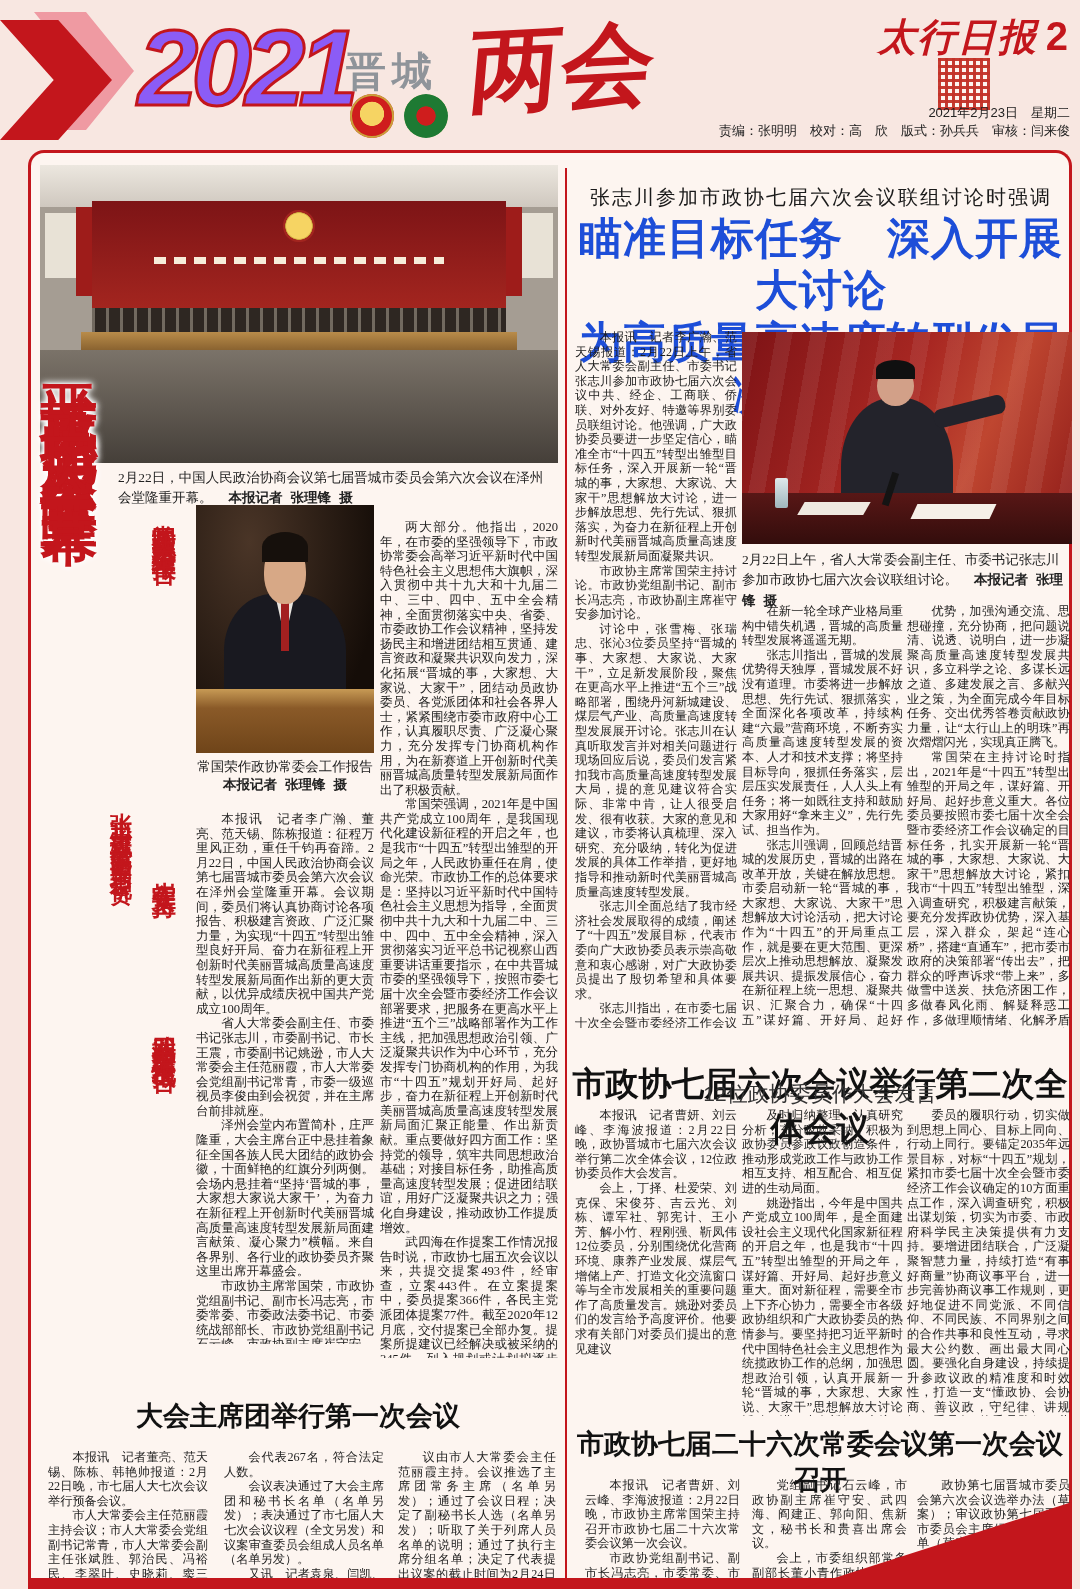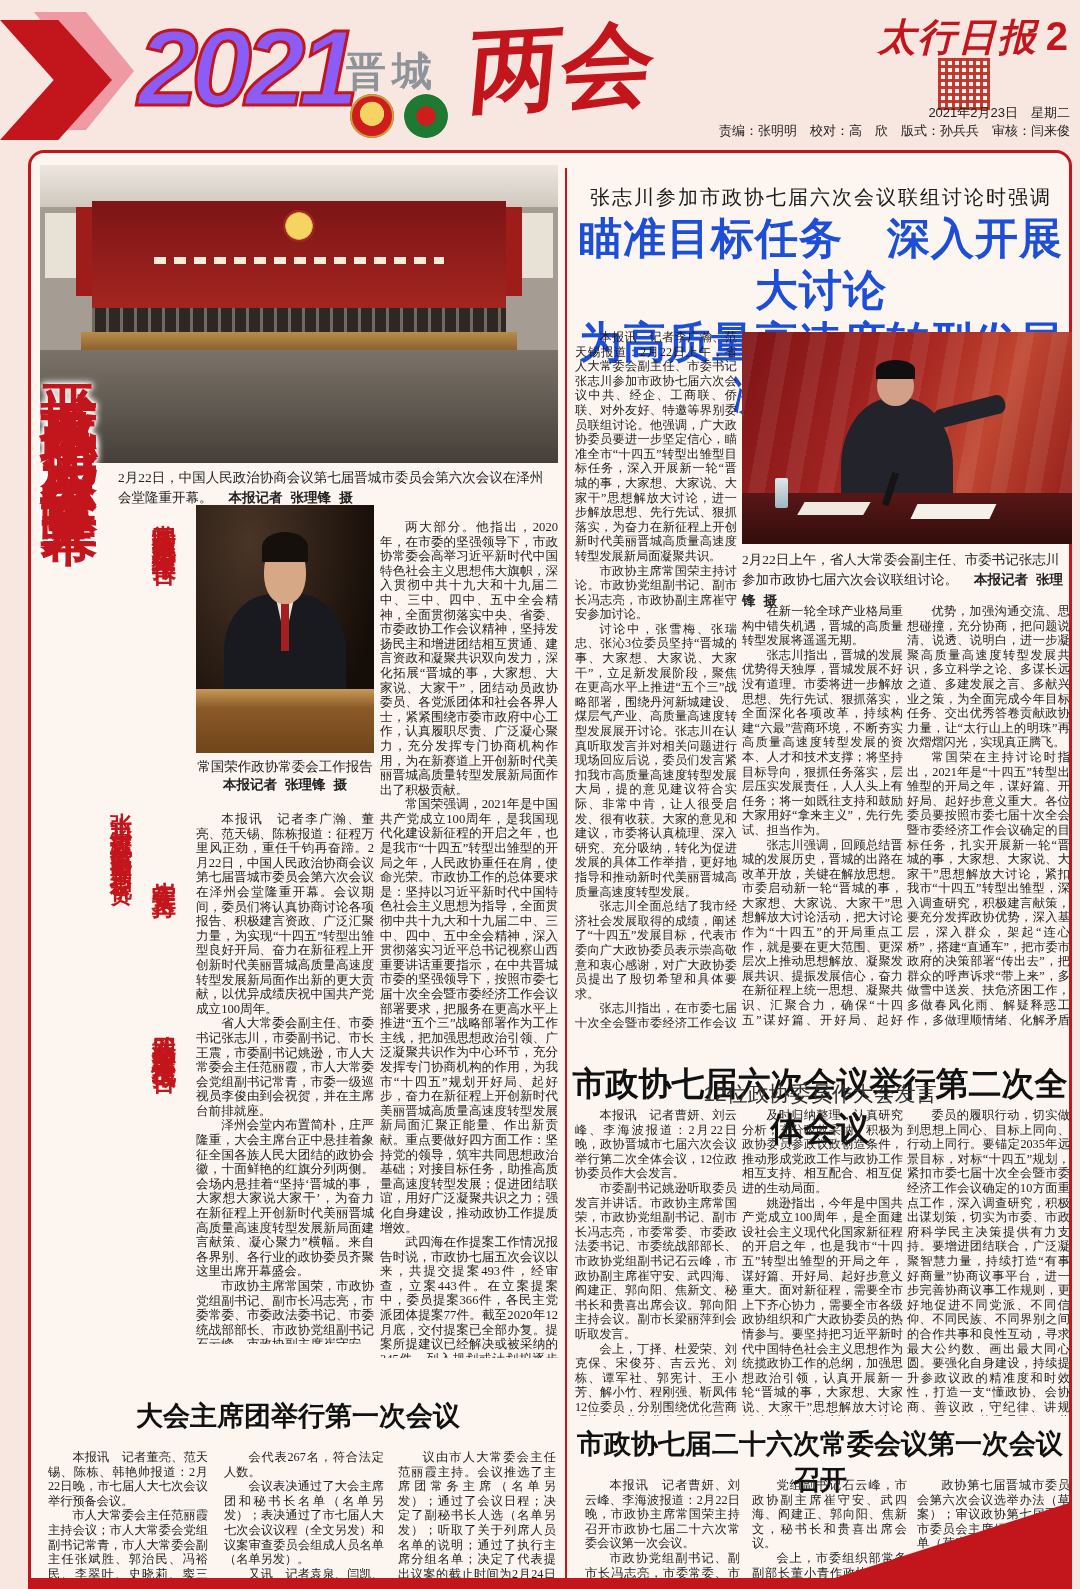--- a/index.html
+++ b/index.html
@@ -224,21 +224,20 @@
     </div>
   <div class="abs col" style="left:907px;top:604px;width:163px;height:424px;font-size:12.2px;">
       <p>优势，加强沟通交流、思想碰撞，充分协商，把问题说清、说透、说明白，进一步凝聚高质量高速度转型发展共识，多立科学之论、多谋长远之道、多建发展之言、多献兴业之策，为全面完成今年目标任务、交出优秀答卷贡献政协力量，让“太行山上的明珠”再次熠熠闪光，实现真正腾飞。</p>
       <p>常国荣在主持讨论时指出，2021年是“十四五”转型出雏型的开局之年，谋好篇、开好局、起好步意义重大。各位委员要按照市委七届十次全会暨市委经济工作会议确定的目标任务，扎实开展新一轮“晋城的事，大家想、大家说、大家干”思想解放大讨论，紧扣我市“十四五”转型出雏型，深入调查研究，积极建言献策，要充分发挥政协优势，深入基层，深入群众，架起“连心桥”，搭建“直通车”，把市委市政府的决策部署“传出去”，把群众的呼声诉求“带上来”，多做雪中送炭、扶危济困工作，多做春风化雨、解疑释惑工作，多做理顺情绪、化解矛盾工作，把事业放在心上，把责任扛在肩上，为奋力在新征程上开创新时代美丽晋城高质量高速度转型发展新局面作出新的更大的贡献。</p>
     </div>
 
   <div class="abs serifhead" style="left:570px;top:1034px;width:500px;font-size:33px;margin-top:28px;">市政协七届六次会议举行第二次全体会议</div>
   <div class="abs sanshead" style="left:570px;top:1080px;width:500px;font-size:21px;font-weight:400;color:#333;">12位政协委员作大会发言</div>
   <div class="abs col" style="left:575px;top:1108px;width:162px;height:308px;font-size:12.2px;">
       <p>本报讯　记者曹妍、刘云峰、李海波报道：2月22日晚，政协晋城市七届六次会议举行第二次全体会议，12位政协委员作大会发言。</p>
-      <p>市委副书记姚逊听取委员发言并讲话。市政协主席常国荣，市政协党组副书记、副市长冯志亮，市委常委、市委政法委书记、市委统战部部长、市政协党组副书记石云峰，市政协副主席崔守安、武四海、阎建正、郭向阳、焦新文、秘书长和贵喜出席会议。郭向阳主持会议。副市长梁丽萍到会听取发言。</p>
       <p>会上，丁择、杜爱荣、刘克保、宋俊芬、吉云光、刘栋、谭军社、郭宪计、王小芳、解小竹、程刚强、靳凤伟12位委员，分别围绕优化营商环境、康养产业发展、煤层气增储上产、打造文化交流窗口等与全市发展相关的重要问题作了高质量发言。姚逊对委员们的发言给予高度评价。他要求有关部门对委员们提出的意见建议</p>
     </div>
   <div class="abs col" style="left:742px;top:1108px;width:161px;height:308px;font-size:12.2px;">
       <p>及时归纳整理，认真研究分析，充分吸收采纳，积极为政协委员参政议政创造条件，推动形成党政工作与政协工作相互支持、相互配合、相互促进的生动局面。</p>
       <p>姚逊指出，今年是中国共产党成立100周年，是全面建设社会主义现代化国家新征程的开启之年，也是我市“十四五”转型出雏型的开局之年，谋好篇、开好局、起好步意义重大。面对新征程，需要全市上下齐心协力，需要全市各级政协组织和广大政协委员的热情参与。要坚持把习近平新时代中国特色社会主义思想作为统揽政协工作的总纲，加强思想政治引领，认真开展新一轮“晋城的事，大家想、大家说、大家干”思想解放大讨论活动，进一步在新征程上统一思想、凝聚共识、汇聚合力。要始终与党委政府的中心工作同频共振，把市委的决策部署转化为</p>
     </div>
   <div class="abs col" style="left:907px;top:1108px;width:163px;height:308px;font-size:12.2px;">
       <p>委员的履职行动，切实做到思想上同心、目标上同向、行动上同行。要锚定2035年远景目标，对标“十四五”规划，紧扣市委七届十次全会暨市委经济工作会议确定的10方面重点工作，深入调查研究，积极出谋划策，切实为市委、市政府科学民主决策提供有力支持。要增进团结联合，广泛凝聚智慧力量，持续打造“有事好商量”协商议事平台，进一步完善协商议事工作规则，更好地促进不同党派、不同信仰、不同民族、不同界别之间的合作共事和良性互动，寻求最大公约数、画出最大同心圆。要强化自身建设，持续提升参政议政的精准度和时效性，打造一支“懂政协、会协商、善议政，守纪律、讲规矩、重品行”的委员队伍，共同为奋力在新征程上开创新时代美丽晋城高质量高速度转型发展新局面贡献智慧和力量。</p>
     </div>
 

